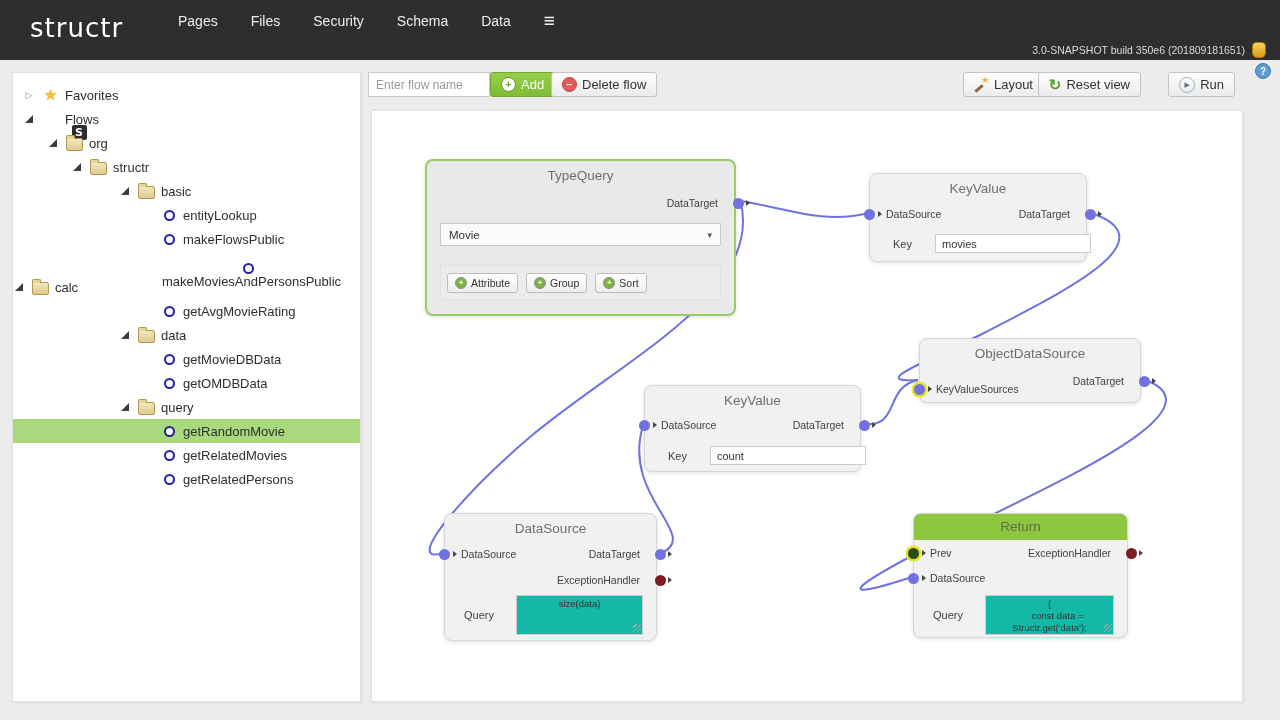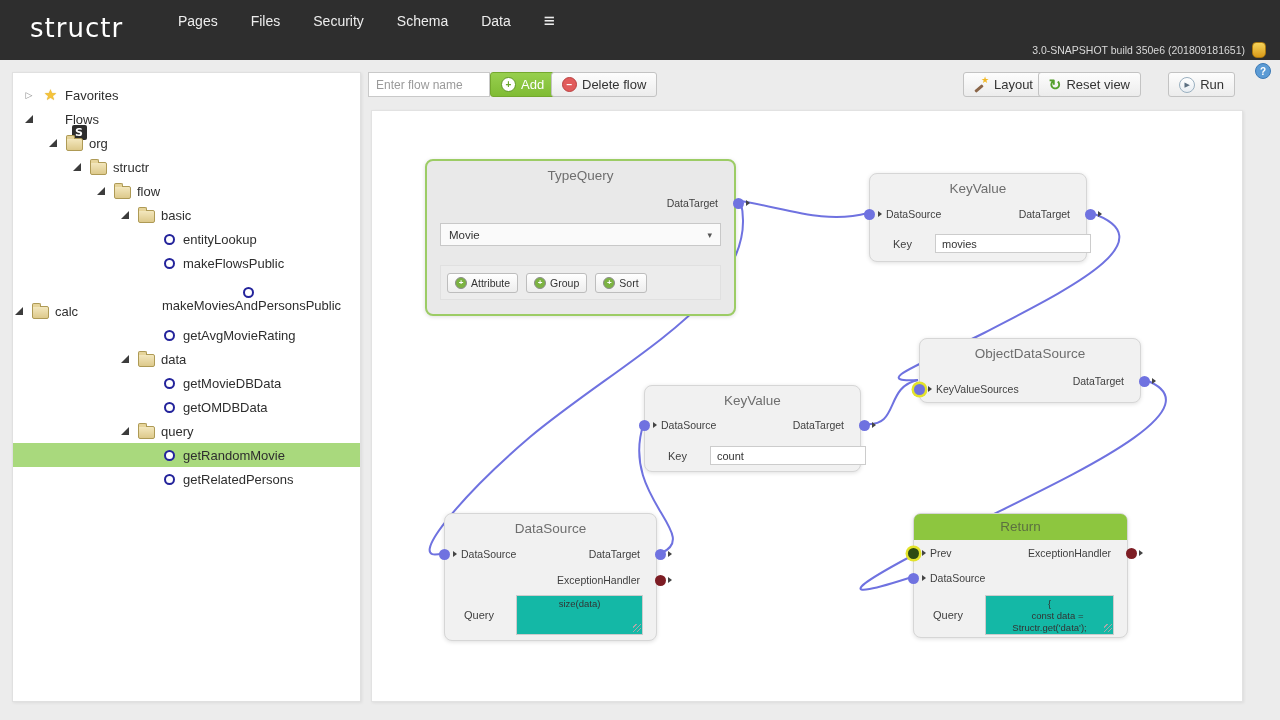--- a/index.html
+++ b/index.html
@@ -173,25 +173,20 @@
       <div class="trow" style="padding-left: 34px;">
         <span class="tgl open"></span>
         <span class="tic folder"></span>
         <span class="tlb">org</span>
       </div>
       <div class="trow" style="padding-left: 58px;">
         <span class="tgl open"></span>
         <span class="tic folder"></span>
         <span class="tlb">structr</span>
       </div>
-      <div class="trow" style="padding-left: 82px;">
-        <span class="tgl open"></span>
-        <span class="tic folder"></span>
-        <span class="tlb">flow</span>
-      </div>
       <div class="trow" style="padding-left: 106px;">
         <span class="tgl open"></span>
         <span class="tic folder"></span>
         <span class="tlb">basic</span>
       </div>
       <div class="trow" style="padding-left: 130px;">
         <span class="tgl none"></span>
         <span class="tic flow"></span>
         <span class="tlb">entityLookup</span>
       </div>
@@ -232,20 +227,25 @@
       </div>
       <div class="trow" style="padding-left: 106px;">
         <span class="tgl open"></span>
         <span class="tic folder"></span>
         <span class="tlb">query</span>
       </div>
       <div class="trow sel" style="padding-left: 130px;">
         <span class="tgl none"></span>
         <span class="tic flow"></span>
         <span class="tlb">getRandomMovie</span>
+      </div>
+      <div class="trow" style="padding-left: 130px;">
+        <span class="tgl none"></span>
+        <span class="tic flow"></span>
+        <span class="tlb">getRelatedMovies</span>
       </div>
       <div class="trow" style="padding-left: 130px;">
         <span class="tgl none"></span>
         <span class="tic flow"></span>
         <span class="tlb">getRelatedPersons</span>
       </div>
     </aside>
 
   <div id="canvas" class="canvas">
     <svg id="wires">

